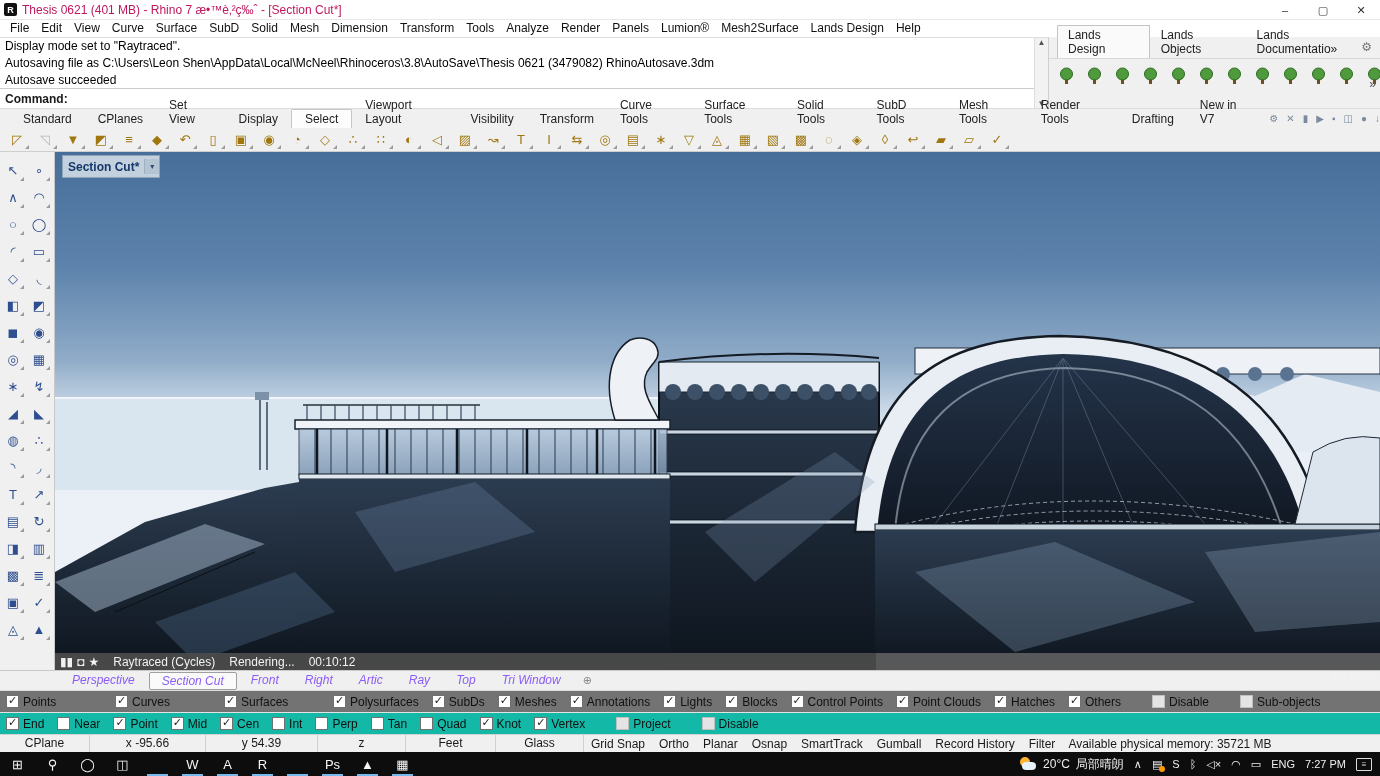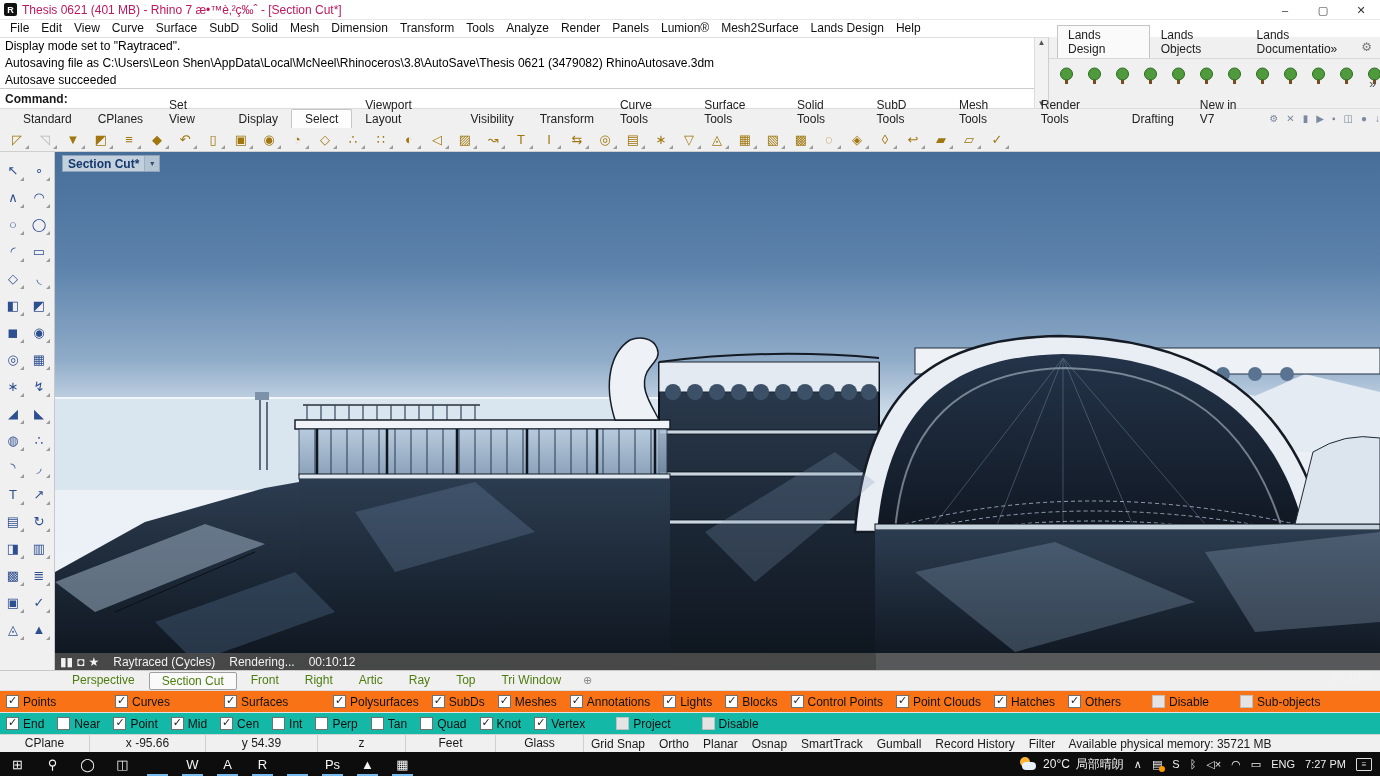--- a/index.html
+++ b/index.html
@@ -50,38 +50,38 @@
   .tool-btn::after{content:"";position:absolute;right:2px;bottom:2px;border-left:4px solid transparent;border-bottom:4px solid #9a9a9a;}
 
   
   .main{position:absolute;top:152px;left:0;width:1380px;height:518px;}
   .side-toolbar{position:absolute;top:0;left:0;width:55px;height:518px;background:#f0f0f0;border-right:1px solid #c8c8c8;
                 display:grid;grid-template-columns:26px 26px;grid-auto-rows:27px;justify-content:center;padding-top:6px;}
   .side-btn{width:24px;height:24px;display:flex;align-items:center;justify-content:center;font-size:13px;color:#2e4f8f;position:relative;}
   .side-btn::after{content:"";position:absolute;right:1px;bottom:1px;border-left:4px solid transparent;border-bottom:4px solid #9a9a9a;}
 
   .viewport{position:absolute;top:0;left:55px;width:1325px;height:518px;background:#5d83ac;}
-  .vp-label{position:absolute;top:3px;left:7px;z-index:5;display:flex;align-items:center;background:#c3d0dd;border:1px solid #8fa3b8;height:17px;}
+  .vp-label{position:absolute;top:3px;left:7px;z-index:5;display:flex;align-items:center;background:#c3d0dd;border:1px solid #8fa3b8;height:23px;}
   .vp-label b{color:#14386b;font-size:12px;padding:0 5px;}
   .vp-label .dd{width:15px;height:15px;border-left:1px solid #9db0c2;color:#2d4a6d;font-size:8px;display:flex;align-items:center;justify-content:center;background:#b5c4d3;}
 
   .renderbar{position:absolute;left:0;right:0;bottom:0;height:17px;z-index:5;display:flex;align-items:center;
              background:linear-gradient(90deg,#4b4b4bEE 0 62%,#5f5f5fE6 62% 100%);color:#f2f2f2;font-size:12px;}
   .renderbar .seg{display:flex;gap:4px;align-items:center;margin-left:5px;}
   .renderbar .txt{margin-left:14px;}
   .renderbar .prog{margin-left:auto;margin-right:6px;margin-top:31px;}
 
   
   .vptabs{position:absolute;top:670px;left:0;right:0;height:20px;background:#f0f0f0;border-top:1px solid #c9c9c9;display:flex;align-items:center;padding-left:60px;gap:2px;}
-  .vtab{padding:1px 12px;color:#4d7c0f;}
+  .vtab{padding:1px 12px;color:#8b5cf6;font-style:italic;}
   .vtab.active{background:#fafafa;border:1px solid #9f9f9f;border-radius:2px;}
   .vtab-new{color:#8a8a8a;margin-left:8px;font-size:11px;}
 
   
-  .selrow{position:absolute;top:690px;left:0;right:0;height:22px;background:#f97316;border-top:1px solid #dcdcdc;display:flex;align-items:center;padding-left:6px;}
+  .selrow{position:absolute;top:690px;left:0;right:0;height:22px;background:#737373;border-top:1px solid #dcdcdc;display:flex;align-items:center;padding-left:6px;}
   .osnaprow{position:absolute;top:712px;left:0;right:0;height:22px;background:#14b8a6;border-top:1px solid #e2e2e2;display:flex;align-items:center;padding-left:6px;}
   .cb{display:inline-flex;align-items:center;margin-right:13px;color:#111;white-space:nowrap;}
   .cb .bx{width:13px;height:13px;border:1px solid #707070;background:#fff;margin-right:4px;position:relative;flex:none;}
   .cb.checked .bx::after{content:"✓";position:absolute;left:1px;top:-2px;font-size:11px;color:#222;}
   .cb.disabled .bx{background:#e4e4e4;border-color:#bfbfbf;}
   .cb.wide{width:96px;}
   .cb.gap{margin-left:18px;}
 
   
   .statusbar{position:absolute;top:734px;left:0;right:0;height:18px;background:#f0f0f0;border-top:1px solid #d2d2d2;display:flex;align-items:center;}

